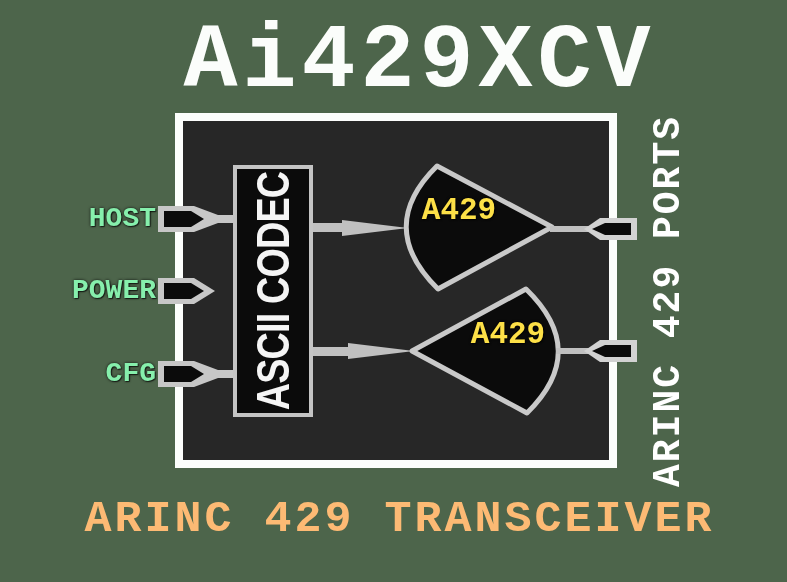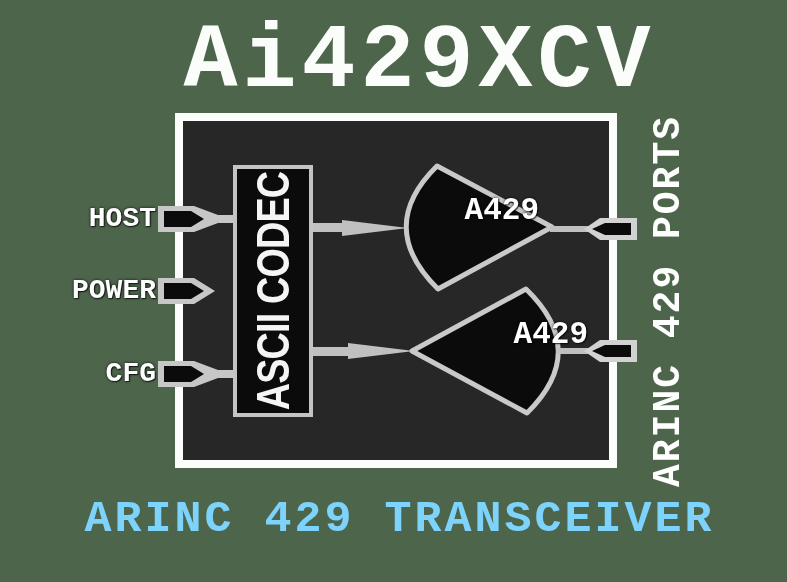--- a/index.html
+++ b/index.html
@@ -31,47 +31,47 @@
     transform:translate(-50%,-50%) rotate(-90deg) scaleX(0.82);
     font-family:"Liberation Sans","DejaVu Sans",sans-serif;
     font-weight:bold;font-size:46px;letter-spacing:-1px;
     color:#f5f5f5;white-space:nowrap;
   }
   
   #wires{left:0;top:0;z-index:3;}
   
   .in-label{
     left:40px;width:116px;height:30px;line-height:30px;
-    text-align:right;color:#ffffff;font-weight:bold;font-size:28px;
+    text-align:right;color:#86efac;font-weight:bold;font-size:28px;
     text-shadow:0 0 3px rgba(0,0,0,.85),1px 1px 1px rgba(0,0,0,.6);
     z-index:5;white-space:nowrap;
   }
   #in-host{top:204px;}
   #in-power{top:276px;}
   #in-cfg{top:359px;}
   
   .funnel-label{
-    width:160px;text-align:right;color:#ffffff;font-weight:bold;
+    width:160px;text-align:center;color:#fde047;font-weight:bold;
     font-size:31px;line-height:36px;z-index:5;
     text-shadow:0 0 3px rgba(0,0,0,.9),1px 1px 1px rgba(0,0,0,.6);
     white-space:nowrap;
   }
   #xmt-label{left:379px;top:193px;}
   #rcv-label{left:428px;top:317px;}
   
   #side-label{
     left:469px;top:281px;width:400px;height:40px;line-height:40px;
     transform:rotate(-90deg);transform-origin:center center;
     text-align:center;color:#ffffff;font-weight:bold;
     font-size:38px;letter-spacing:2px;z-index:5;white-space:nowrap;
   }
   
   #caption{
     left:12px;top:496px;width:775px;height:48px;line-height:48px;
-    text-align:center;color:#7dd3fc;font-weight:bold;
+    text-align:center;color:#fdba74;font-weight:bold;
     font-size:45px;letter-spacing:3px;z-index:5;white-space:nowrap;
   }
 </style>
 </head>
 <body>
 
 <div id="stage">
 
   <div id="title" class="abs">Ai429XCV</div>
 

